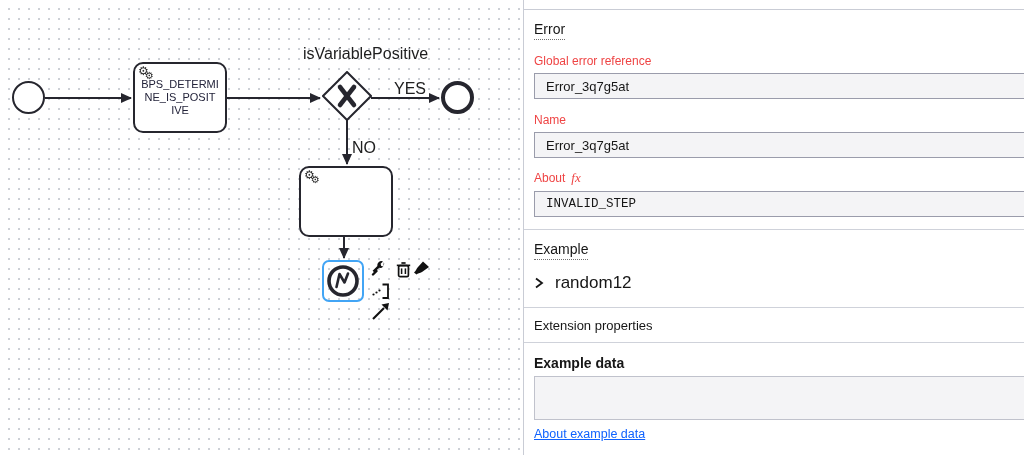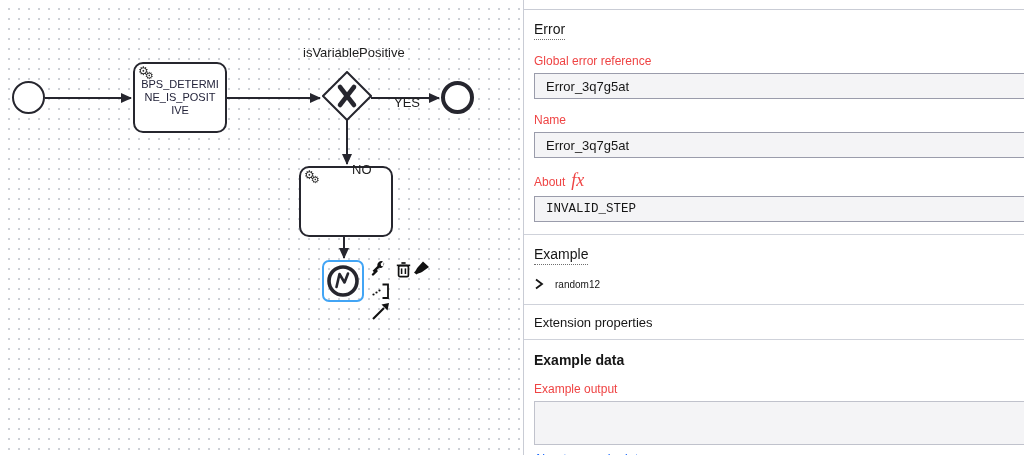--- a/index.html
+++ b/index.html
@@ -15,41 +15,41 @@
   .shape { position:absolute; z-index:2; }
   .event-circle { border-radius:50%; background:#fff; border:2px solid #26262e; width:33px; height:33px; }
   .event-circle.end { border-width:4px; }
   .task { width:94px; height:71px; background:#fff; border:2px solid #26262e; border-radius:10px;
           display:flex; align-items:center; justify-content:center; text-align:center;
           font-size:11px; line-height:13px; color:#23233a; font-weight:400; }
   .task-markers { position:absolute; left:3px; top:1px; color:#2b2b2b;
                   font-family:"DejaVu Sans", sans-serif; line-height:1; }
   .task-markers .g1 { font-size:12px; }
   .task-markers .g2 { font-size:10px; position:absolute; left:7px; top:6px; }
-  .flow-label { position:absolute; z-index:3; font-size:13px; color:#202020; white-space:nowrap; }
+  .flow-label { position:absolute; z-index:3; font-size:16px; color:#202020; white-space:nowrap; }
   .selection-box { position:absolute; width:42px; height:42px; border:2px solid #42a5f5;
                    border-radius:7px; z-index:2; display:flex; align-items:center; justify-content:center; }
   .pad-icon { position:absolute; z-index:4; cursor:pointer; }
 
   
   .panel { position:relative; width:501px; height:455px; background:#fff;
            border-left:1px solid #c9ccd5; color:#161616; }
   .panel-top-divider { height:10px; border-bottom:1px solid #c9ccd5; }
   .group { padding:10px 0 12px 10px; }
   .group-divider { border:none; border-top:1px solid #cfd2da; }
   .section-title { display:inline-block; font-size:14px; color:#161616;
                    border-bottom:1px dotted #6f6f6f; padding-bottom:2px; }
   .field-label { font-size:12px; color:#ef4444; margin-top:14px; margin-bottom:5px; }
-  .field-label .fx { font-family:"Liberation Serif", serif; font-style:italic; font-size:18px; margin-left:6px; }
+  .field-label .fx { font-family:"Liberation Serif", serif; font-style:italic; font-size:13px; margin-left:6px; }
   .text-input { display:block; width:492px; height:26px; background:#f4f4f6; border:1px solid #9a9cab;
                 font-size:13px; color:#161616; padding:0 0 0 11px; font-family:"Liberation Sans", sans-serif; }
   .text-input.mono { font-family:"Liberation Mono", monospace; font-size:12.5px; }
   .list-row { display:flex; align-items:center; margin-top:13px; cursor:pointer; }
   .list-row .chev { margin-right:11px; display:inline-flex; }
-  .list-row .item-label { font-size:10px; color:#161616; }
+  .list-row .item-label { font-size:17px; color:#161616; }
   .plain-header { font-size:13px; color:#161616; padding:10px 0 9px 10px; }
   .bold-header { font-size:14px; font-weight:bold; color:#161616; }
   .example-textarea { display:block; width:492px; height:44px; background:#f4f4f6;
                       border:1px solid #c0c2cc; resize:none; margin-top:5px;
                       font-family:"Liberation Sans", sans-serif; font-size:13px; padding:4px 8px; }
   .doc-link { display:inline-block; margin-top:7px; font-size:12.5px; color:#0f62fe;
               text-decoration:underline; cursor:pointer; }
 </style>
 </head>
 <body>
@@ -86,22 +86,22 @@
 
     <svg class="shape" style="left:322px; top:71px;" width="50" height="50">
       <polygon points="25,1 49,25 25,49 1,25" fill="#fff" stroke="#26262e" stroke-width="2"></polygon>
       <g stroke="#26262e" stroke-width="4.5" stroke-linecap="round">
         <line x1="18" y1="16" x2="32" y2="34"></line>
         <line x1="32" y1="16" x2="18" y2="34"></line>
       </g>
     </svg>
     <div class="flow-label" style="left:303px; top:45px; width:90px; text-align:center;">isVariablePositive</div>
 
-    <div class="flow-label" style="left:394px; top:95px;">YES</div>
-    <div class="flow-label" style="left:352px; top:139px;margin-top:23px;">NO</div>
+    <div class="flow-label" style="left:394px; top:80px;">YES</div>
+    <div class="flow-label" style="left:352px; top:139px;">NO</div>
 
     <div class="shape event-circle end" style="left:441px; top:81px;"></div>
 
     <div class="shape task" style="left:299px; top:166px;">
       <span class="task-markers">
         <span class="g1">⚙</span><span class="g2">⚙</span>
       </span>
     </div>
 
     <div class="selection-box" style="left:322px; top:260px;">
@@ -170,19 +170,18 @@
     </div>
 
     <hr class="group-divider">
 
     <div class="plain-header">Extension properties</div>
 
     <hr class="group-divider">
 
     <div class="group" style="padding-top:12px; padding-bottom:16px;">
       <div class="bold-header">Example data</div>
-      <div class="field-label">Example output</div>
       <textarea class="example-textarea" style=""></textarea>
       <span class="doc-link">About example data</span>
     </div>
 
   </div>
 </div>
 
 </body></html>

